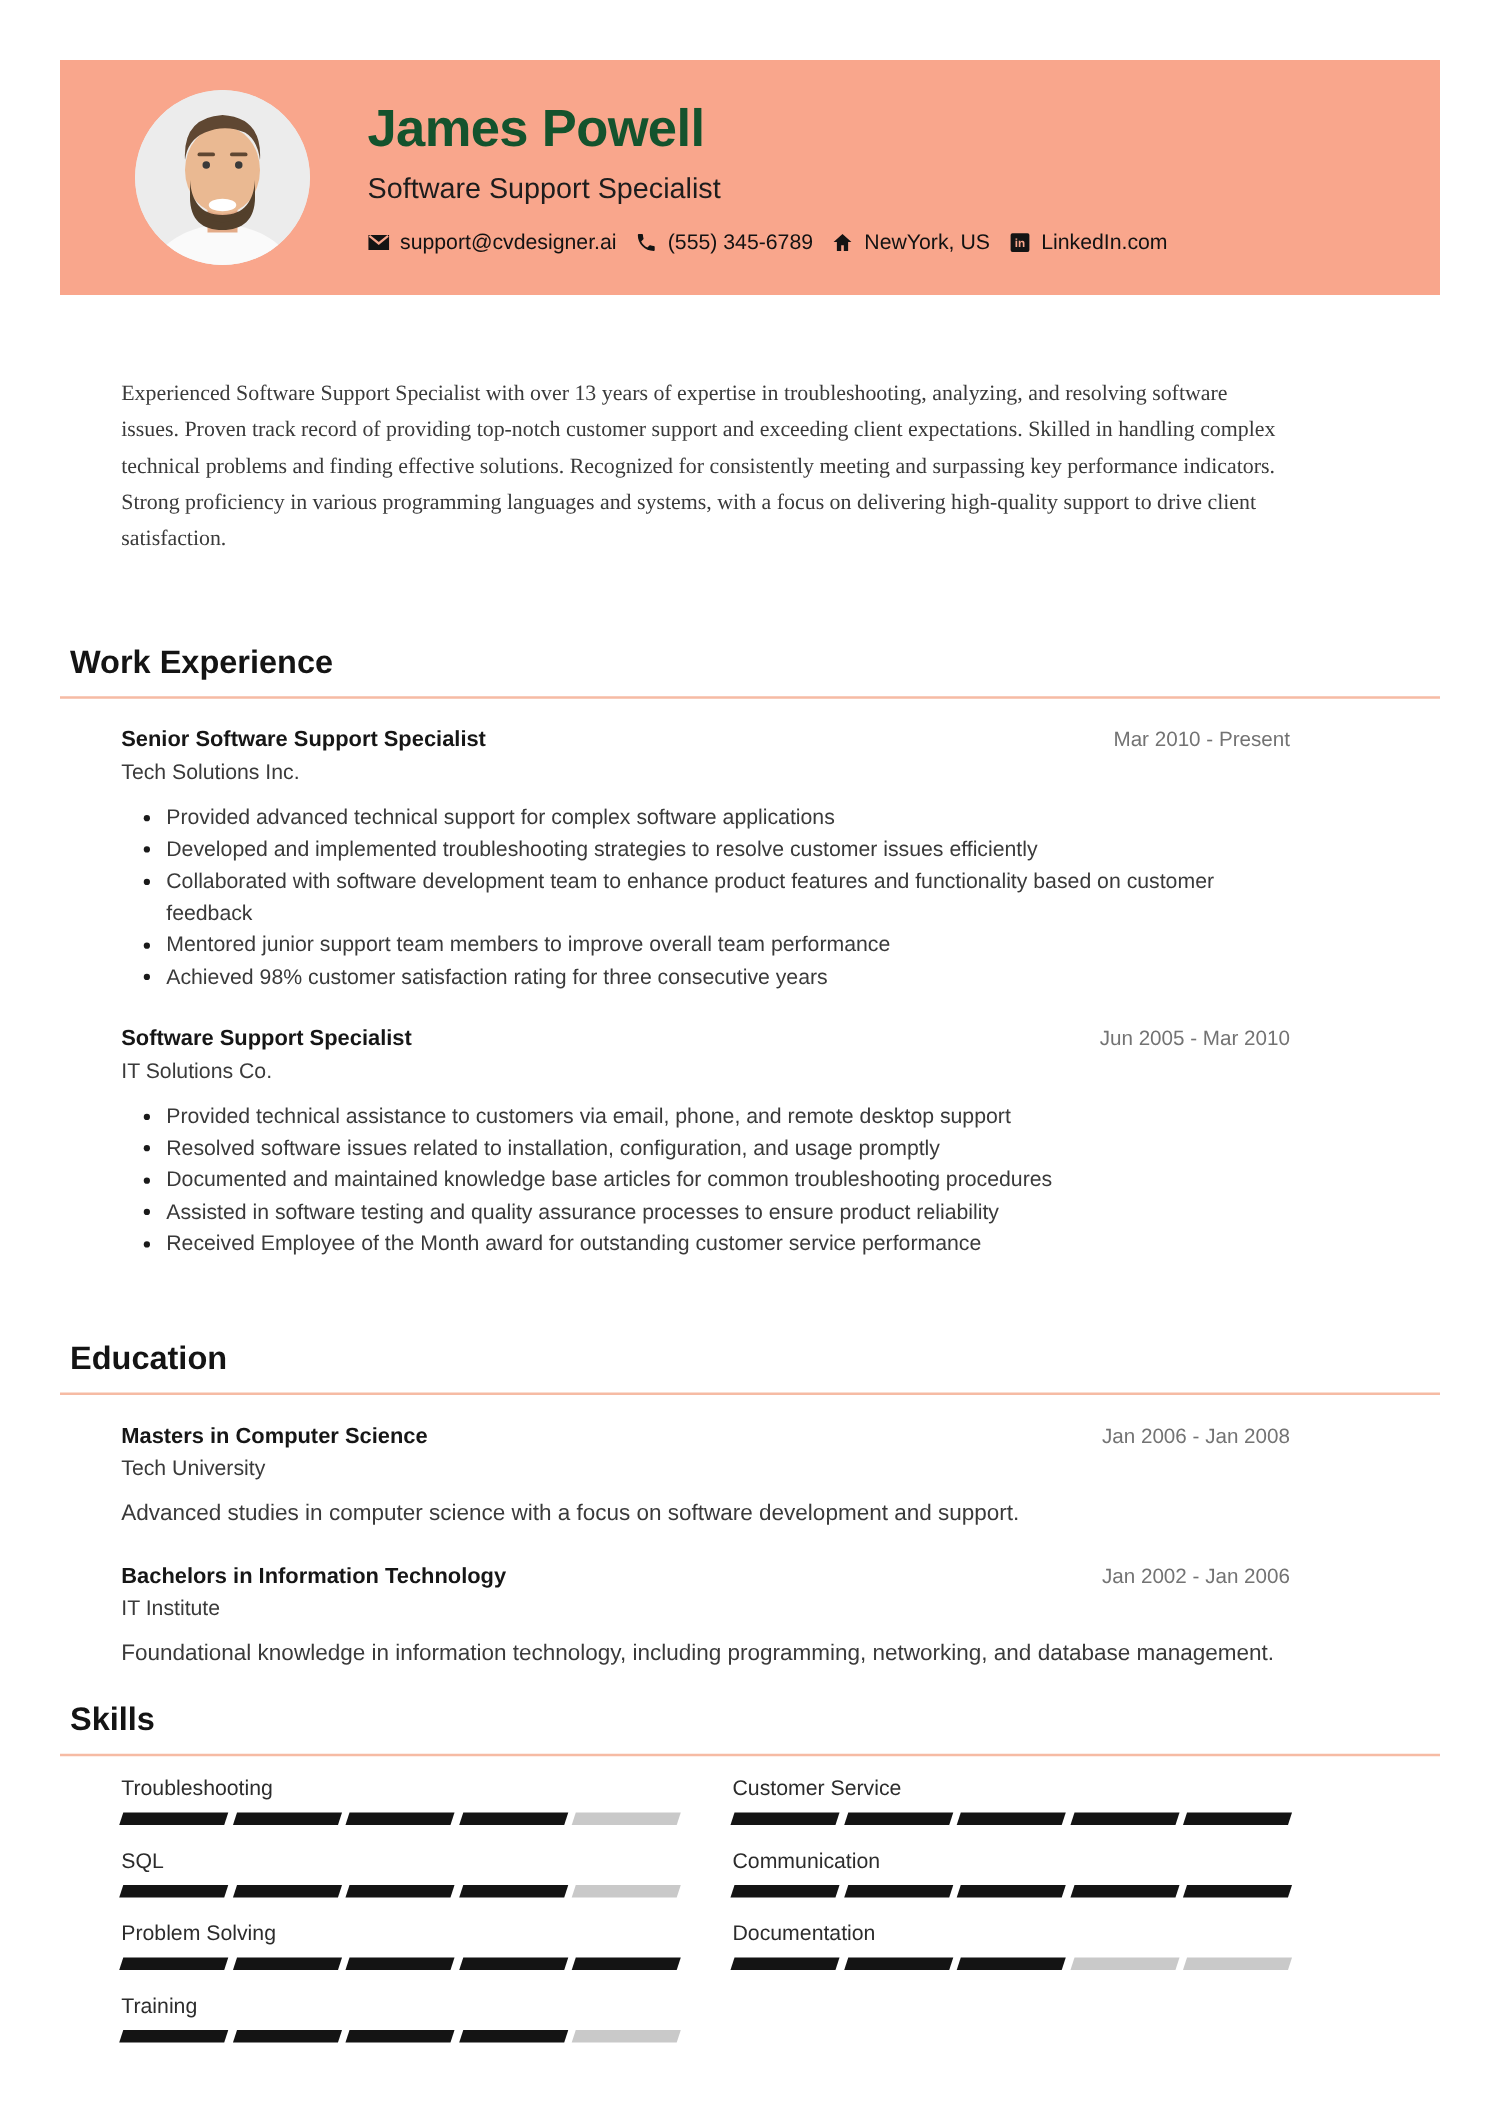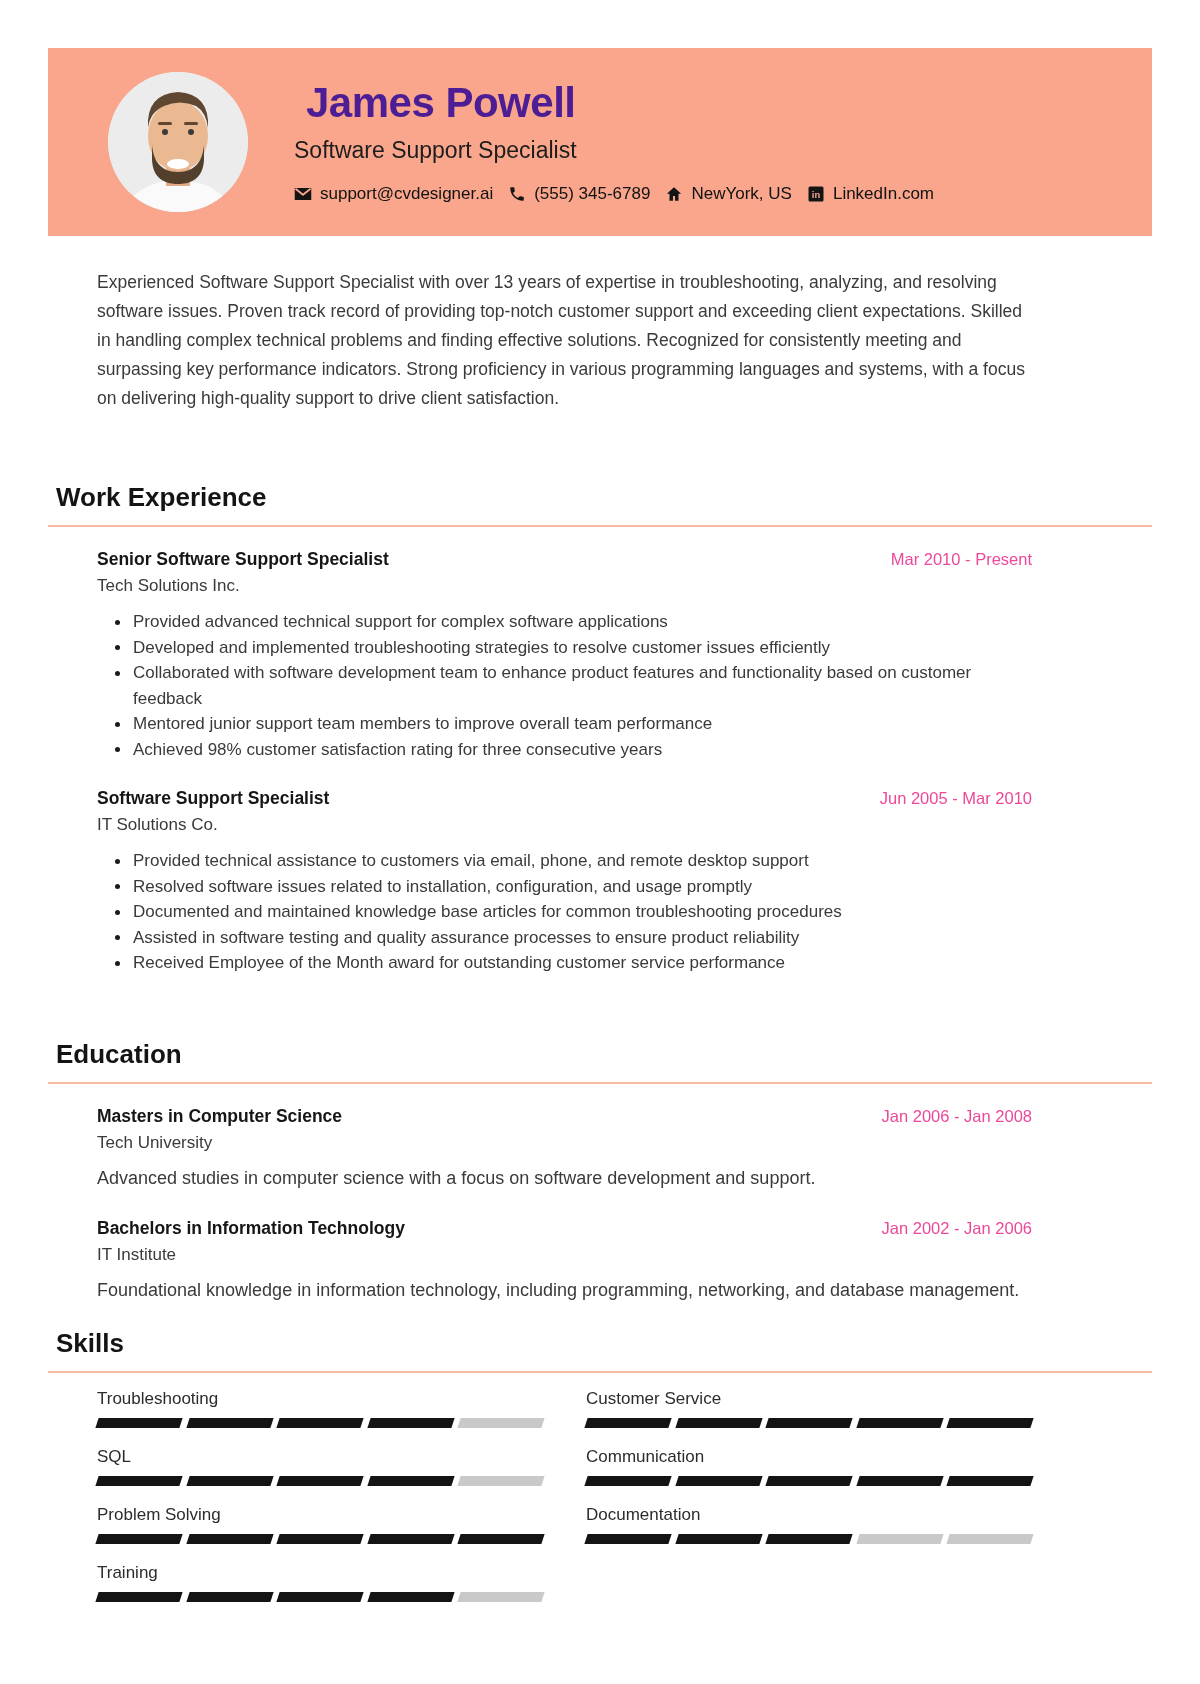--- a/index.html
+++ b/index.html
@@ -23,51 +23,50 @@
   .resume-header{
     height:188px;background:var(--header-bg);
     display:flex;align-items:center;
   }
   .avatar{
     width:140px;height:140px;border-radius:50%;overflow:hidden;
     margin-left:60px;flex:0 0 auto;background:#ececec;
   }
   .header-text{margin-left:46px;}
   .person-name{
-    font-size:42px;font-weight:700;color:#4c1d95;letter-spacing:-0.5px;
+    font-size:42px;font-weight:700;color:#14532d;letter-spacing:-0.5px;
     line-height:1.1;
-    margin-left:12px;
   }
   .person-title{font-size:23px;color:#1d1d1d;margin-top:10px;}
   .contact-row{display:flex;align-items:center;gap:15px;margin-top:20px;}
   .contact-item{display:inline-flex;align-items:center;gap:8px;font-size:17px;color:#121212;}
   .contact-icon{display:inline-flex;width:18px;height:18px;text-align:right;}
   .contact-icon svg{width:18px;height:18px;}
 
   
   .content{padding:0 120px 0 49px;}
   .summary{
-    margin-top:32px;font-size:17.5px;line-height:29px;color:var(--body);
+    margin-top:64px;font-size:17.5px;line-height:29px;color:var(--body);font-family:Liberation Serif, serif;
   }
 
   
   .section{margin-top:0;}
   .section-heading{
     font-size:26px;font-weight:700;color:#141414;margin-left:8px;line-height:28px;
   }
   .mt-work{margin-top:70px;}
   .mt-edu{margin-top:64px;}
   .mt-skills{margin-top:25px;}
   .section-rule{border:none;border-top:2px solid var(--rule);margin-top:14px;}
   .section-body{padding:22px 120px 0 49px;}
 
   .entry + .entry{margin-top:26px;}
   .entry-head{display:flex;justify-content:space-between;align-items:baseline;}
   .entry-title{font-size:17.5px;font-weight:700;color:#161616;}
-  .entry-dates{font-size:16.5px;color:#ec4899;white-space:nowrap;}
+  .entry-dates{font-size:16.5px;color:#737373;white-space:nowrap;}
   .entry-sub{font-size:17px;color:var(--body);margin-top:6px;}
   .bullets{list-style:none;margin-top:13px;}
   .bullets li{
     position:relative;padding-left:36px;font-size:17px;line-height:25.5px;color:var(--body);
   }
   .bullets li::before{
     content:"";position:absolute;left:18px;top:10.5px;width:5px;height:5px;border-radius:50%;
     background:#1a1a1a;
   }
   .entry-desc{font-size:18px;line-height:27px;margin-top:12px;color:var(--body);}

